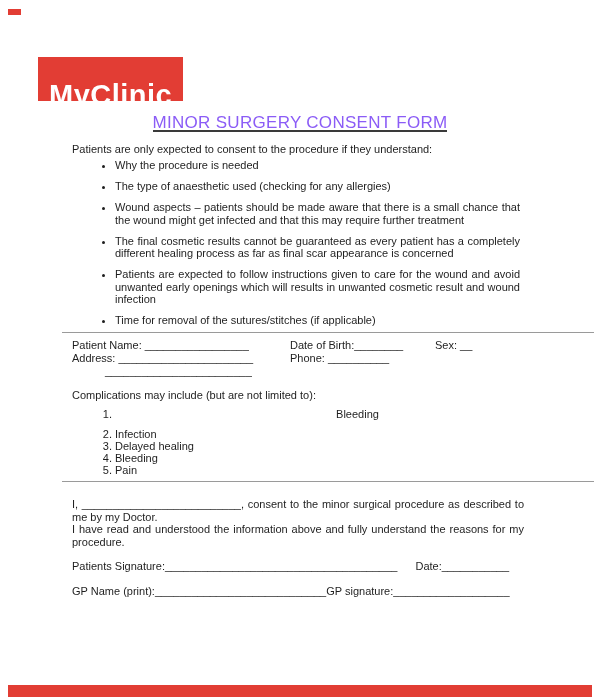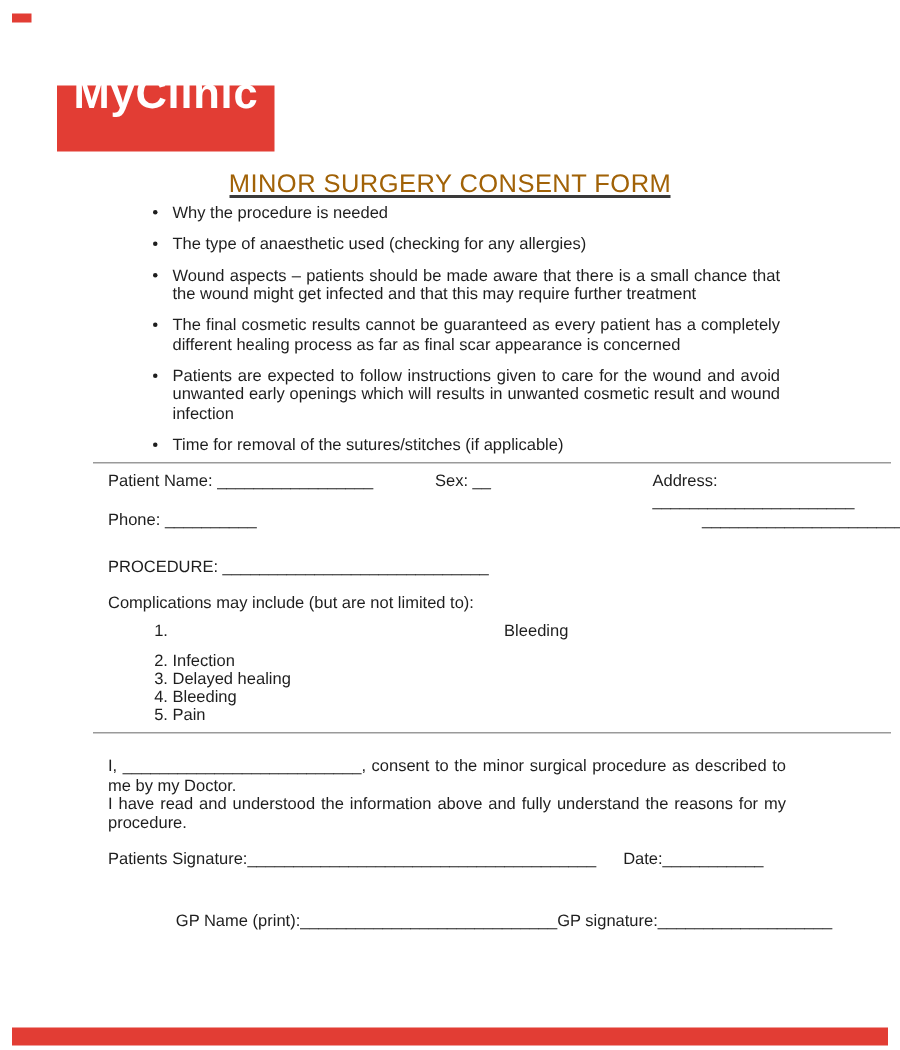--- a/index.html
+++ b/index.html
@@ -16,21 +16,21 @@
     overflow: hidden;
   }
   .top-accent {
     position: absolute;
     left: 8px; top: 9px;
     width: 13px; height: 6px;
     background: #e23d34;
   }
   .logo {
     display: flex;
-    align-items: flex-start;
+    align-items: flex-end;
     width: fit-content;
     height: 44px;
     margin: 57px 0 0 38px;
     padding: 0 11px;
     background: #e23d34;
   }
   .logo-text {
     color: #ffffff;
     font-size: 29px;
     font-weight: bold;
@@ -38,21 +38,21 @@
   }
   .title-wrap {
     margin-top: 16px;
     text-align: center;
   }
   .title-text {
     display: inline-block;
     font-size: 17px;
     font-weight: 400;
     letter-spacing: 0.3px;
-    color: #a16207;
+    color: #8b5cf6;
     border-bottom: 2px solid #3a3a3a;
   }
   .intro {
     margin: 11px 0 0 72px;
     width: 452px;
   }
   ul.bullets {
     margin: 4px 0 0 72px;
     padding-left: 43px;
     width: 405px;
@@ -83,21 +83,21 @@
     padding-left: 43px;
     line-height: 12px;
   }
   ol.complications li:first-child { margin-bottom: 8px; text-align: center; }
   .consent-block {
     margin: 16px 0 12px 72px;
     width: 452px;
     text-align: justify;
   }
   .sig-row { margin: 10px 0 0 72px; }
-  .sig-row.gp { margin-top: 28px; text-align: center; }
+  .sig-row.gp { margin-top: 12px; }
   .date-part { margin-left: 18px; }
   .blank { letter-spacing: 0; white-space: nowrap; }
   .bottom-accent {
     position: absolute;
     left: 8px; right: 8px; bottom: 3px;
     height: 12px;
     background: #e23d34;
   }
 </style>
 </head>
@@ -108,44 +108,45 @@
   <div class="top-accent"></div>
 
   <div class="logo">
     <span class="logo-text">MyClinic</span>
   </div>
 
   <div class="title-wrap">
     <span class="title-text">MINOR SURGERY CONSENT FORM</span>
   </div>
 
+  <p class="intro">Patients are only expected to consent to the procedure if they understand:</p>
 
   <ul class="bullets">
     <li>Why the procedure is needed</li>
     <li>The type of anaesthetic used (checking for any allergies)</li>
     <li>Wound aspects – patients should be made aware that there is a small chance that the wound might get infected and that this may require further treatment</li>
     <li>The final cosmetic results cannot be guaranteed as every patient has a completely different healing process as far as final scar appearance is concerned</li>
     <li>Patients are expected to follow instructions given to care for the wound and avoid unwanted early openings which will results in unwanted cosmetic result and wound infection</li>
     <li>Time for removal of the sutures/stitches (if applicable)</li>
   </ul>
 
   <hr class="rule">
 
   <div class="info-grid">
     <div><span>Patient Name: </span><span class="blank">_________________</span></div>
+    <div><span>Date of Birth:</span><span class="blank">________</span></div>
     <div><span>Sex: </span><span class="blank">__</span></div>
     <div><span>Address: </span><span class="blank">______________________</span></div>
     <div><span>Phone: </span><span class="blank">__________</span></div>
     <div></div>
     <div class="addr2"><span class="blank">________________________</span></div>
     <div></div>
     <div></div>
   </div>
 
-  <div class="procedure-line"><span>PROCEDURE: </span><span class="blank">_____________________________</span></div>
 
   <div class="complications-heading">Complications may include (but are not limited to):</div>
 
   <ol class="complications">
     <li>Bleeding</li>
     <li>Infection</li>
     <li>Delayed healing</li>
     <li>Bleeding</li>
     <li>Pain</li>
   </ol>

